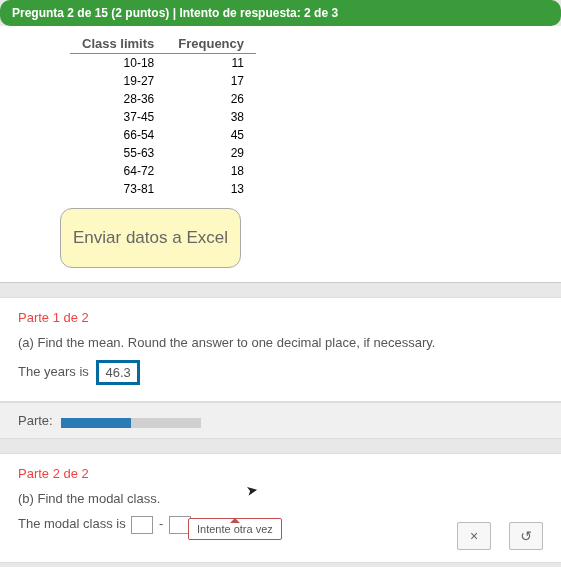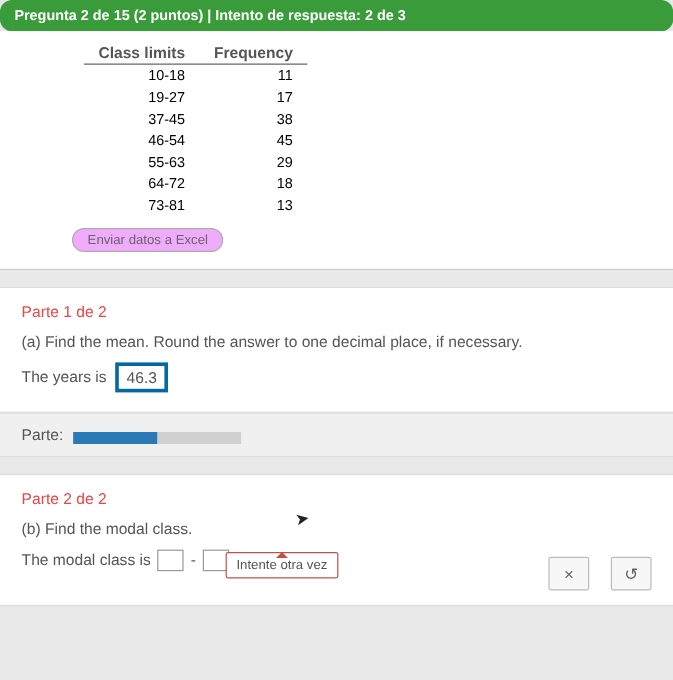--- a/index.html
+++ b/index.html
@@ -41,24 +41,24 @@
   .data-table td {
     text-align: right;
     padding: 2px 12px;
     color: #000000;
     font-size: 12px;
   }
   .export-btn {
     display: inline-block;
     border: 1px solid #aaa;
     border-radius: 12px;
-    padding: 3px 12px;
-    font-size: 11px;
+    padding: 19px 12px;
+    font-size: 17px;
     color: #666;
-    background: #f0abfc;
+    background: #fef9c3;
     cursor: pointer;
     margin-left: -10px;
   }
   .section {
     background: #fff;
     margin-top: 14px;
     padding: 12px 18px 16px 18px;
     border-top: 1px solid #ddd;
     border-bottom: 1px solid #ddd;
     position: relative;
@@ -177,25 +177,29 @@
     <tbody>
       <tr>
           <td>10-18</td>
           <td>11</td>
         </tr>
       <tr>
           <td>19-27</td>
           <td>17</td>
         </tr>
       <tr>
+          <td>28-36</td>
+          <td>26</td>
+        </tr>
+      <tr>
           <td>37-45</td>
           <td>38</td>
         </tr>
       <tr>
-          <td>46-54</td>
+          <td>66-54</td>
           <td>45</td>
         </tr>
       <tr>
           <td>55-63</td>
           <td>29</td>
         </tr>
       <tr>
           <td>64-72</td>
           <td>18</td>
         </tr>

